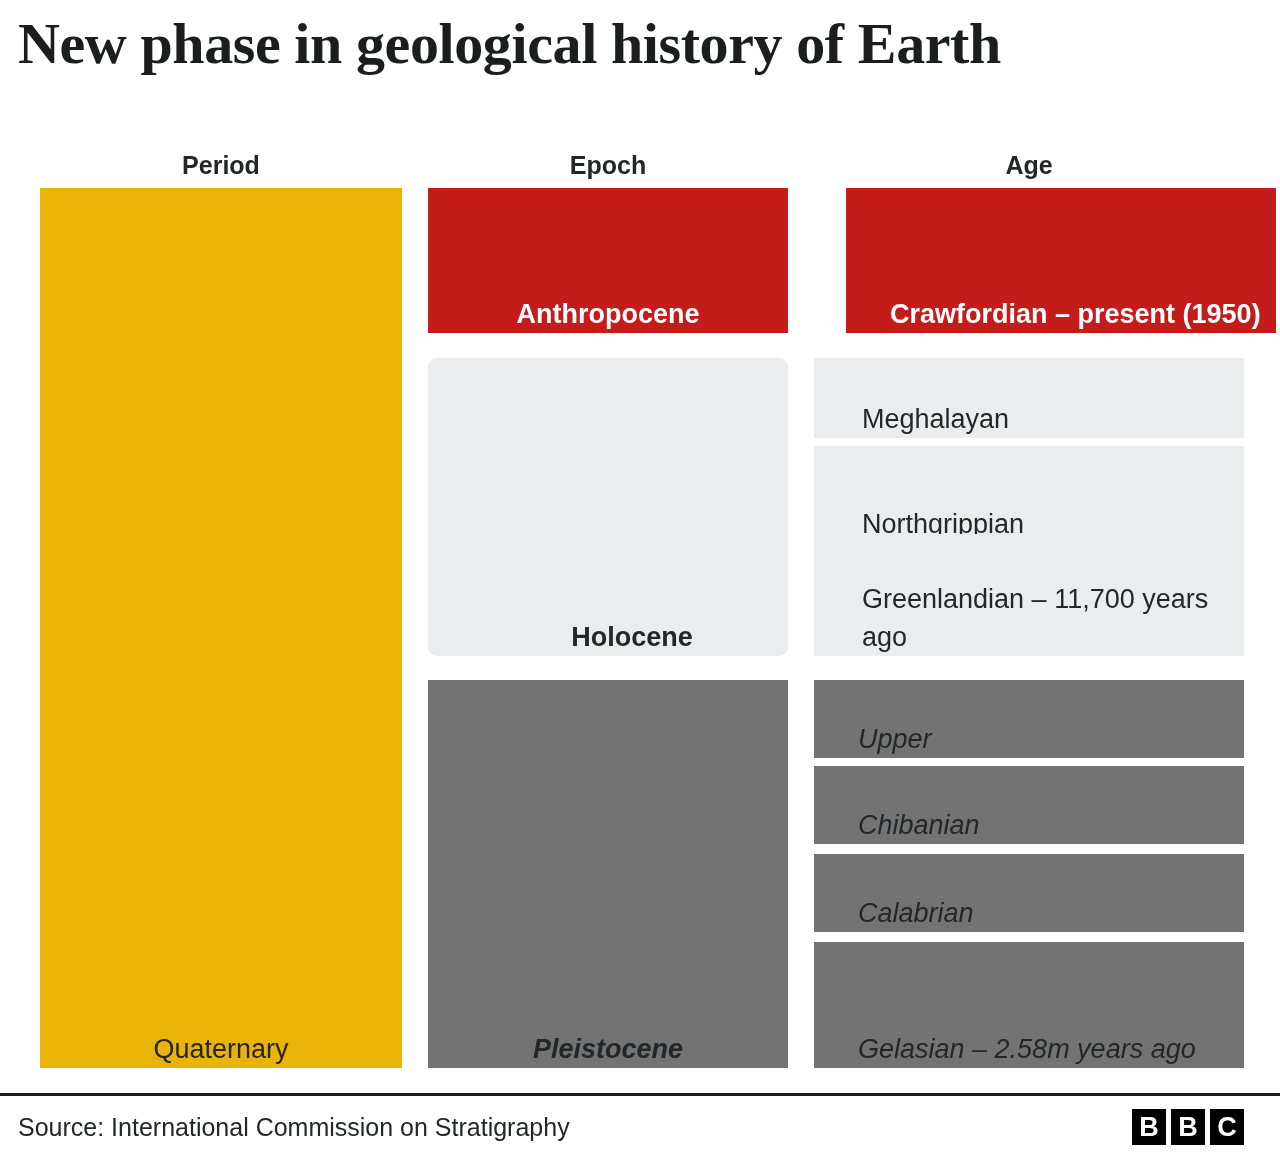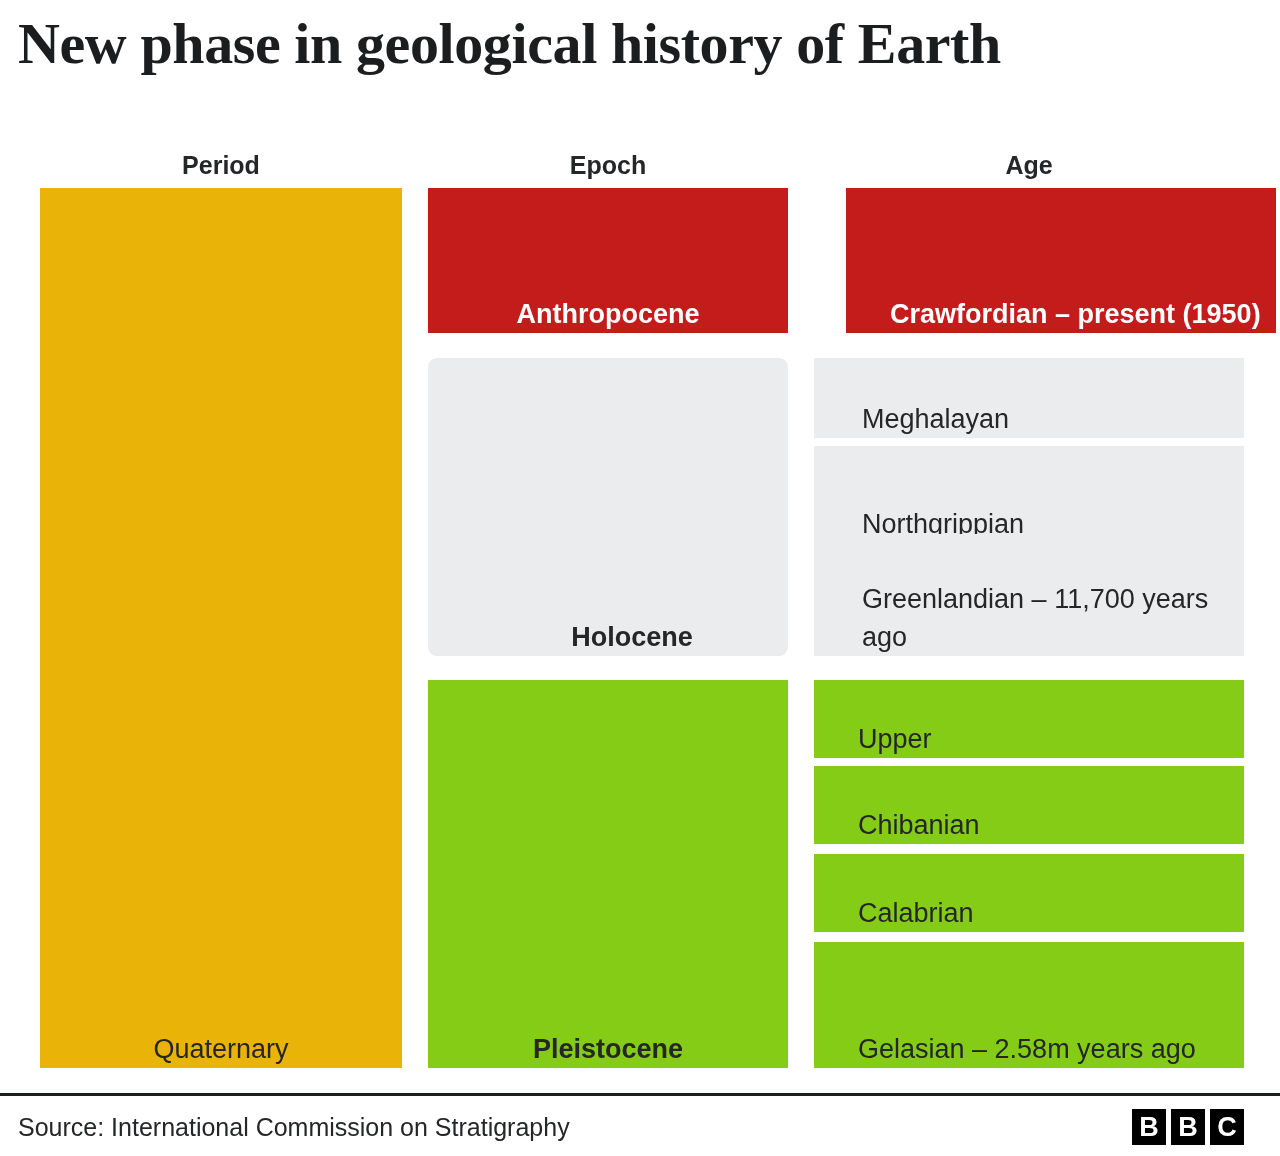--- a/index.html
+++ b/index.html
@@ -59,21 +59,21 @@
     font-size: 27px;
     line-height: 38px;
   }
   .block.center  { justify-content: center; text-align: center; }
   .block.leftpad { justify-content: flex-start; padding-left: 44px; text-align: left; }
 
   .block.bold { font-weight: 700; }
   .block.red  { background: #c41b1b; color: #ffffff; font-weight: 700; }
   .block.gray-period { background: #eab308; }
   .block.gray-mid    { background: #ebecee; padding-left: 48px; }
-  .block.gray-light  { background: #84cc16; }
+  .block.gray-light  { background: #737373; font-style: italic; }
 
   .block-label { display: block; }
 
   
   #block-quaternary { left: 40px; top: 188px; width: 362px; height: 880px; }
 
   
   #block-anthropocene { left: 428px; top: 188px; width: 360px; height: 145px; }
   #block-holocene     { left: 428px; top: 358px; width: 360px; height: 298px; border-radius: 9px; }
   #block-pleistocene  { left: 428px; top: 680px; width: 360px; height: 388px; }

